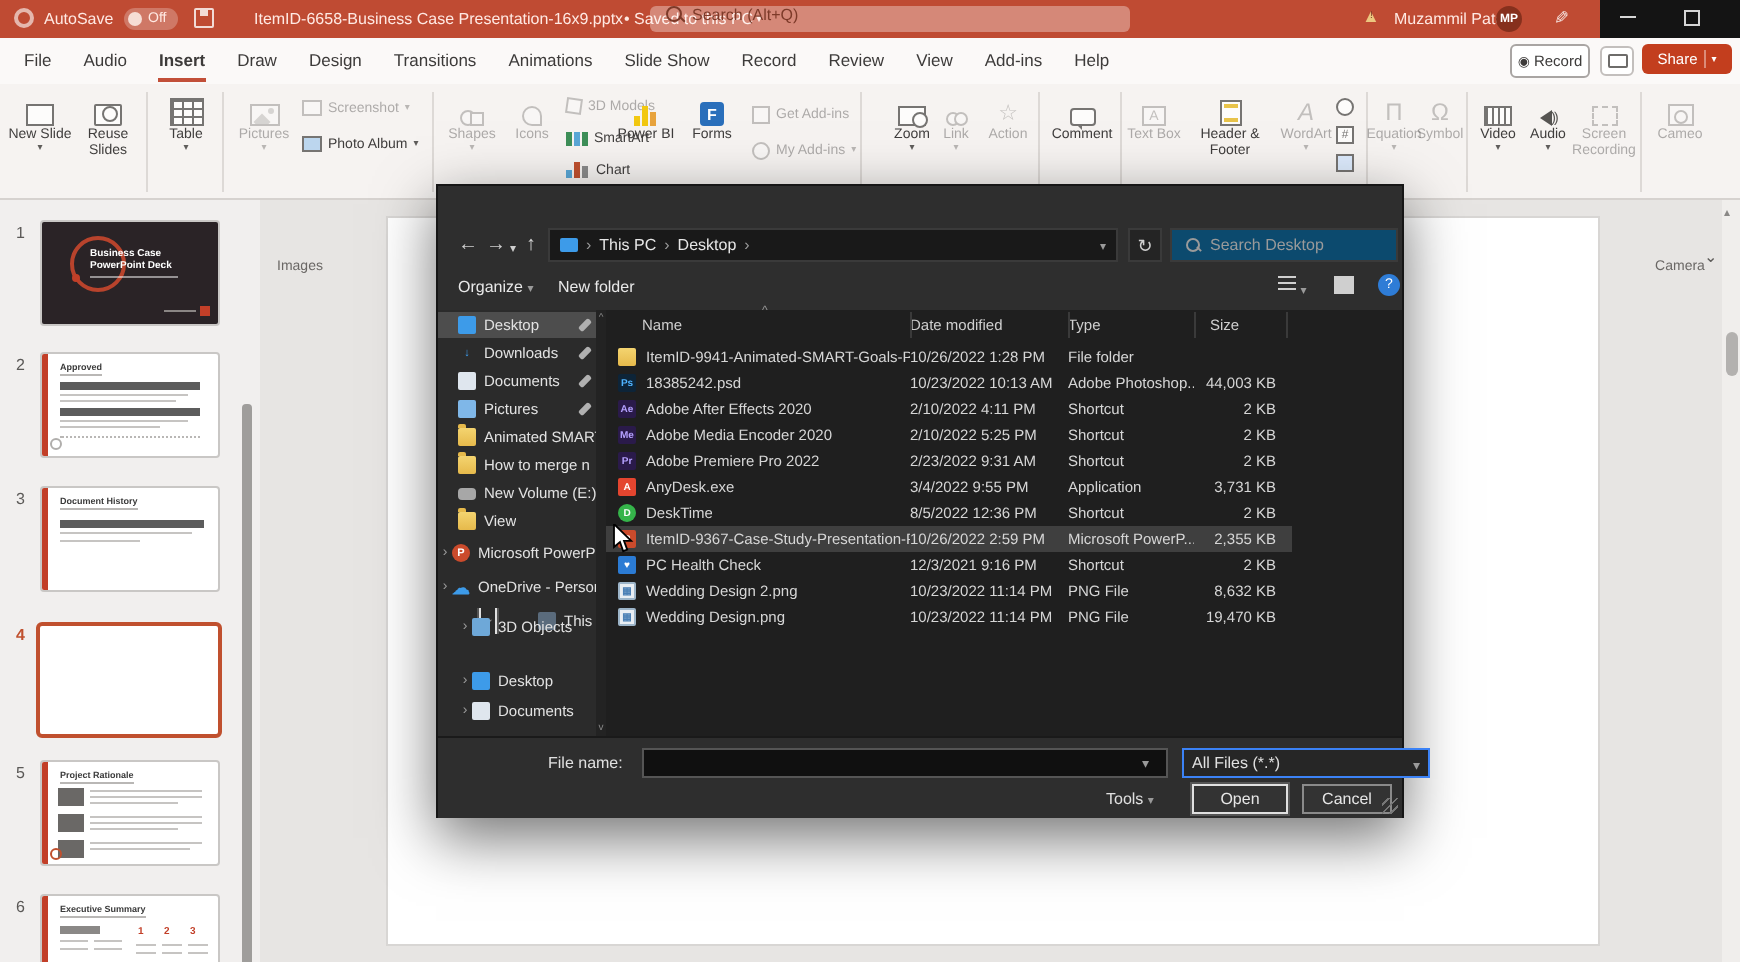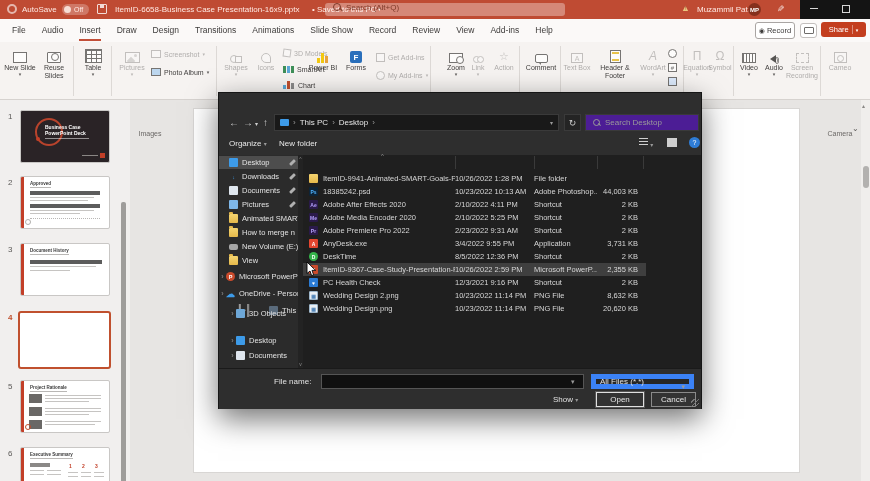--- a/index.html
+++ b/index.html
@@ -25,21 +25,21 @@
   .avatar{position:absolute;left:748px;top:3px;width:13px;height:13px;border-radius:50%;background:#86301d;
           color:#fff;font-size:6px;display:flex;align-items:center;justify-content:center;font-weight:bold;}
   .pen{position:absolute;left:777px;top:4px;font-size:9px;color:rgba(255,255,255,.85);transform:scaleX(-1);}
   .winctl{position:absolute;left:800px;top:0;width:70px;height:19px;background:#141414;color:#d6d6d6;}
   .winctl .mini{position:absolute;left:10px;top:8px;width:8px;height:1px;background:#d6d6d6;}
   .winctl .rest{position:absolute;left:42px;top:5px;width:8px;height:8px;border:1px solid #d6d6d6;box-sizing:border-box;}
   
   .tabsrow{position:absolute;left:0;top:19px;width:870px;height:23px;background:#fbf9f8;}
   .tabs{position:absolute;left:4px;top:0;height:23px;display:flex;align-items:center;}
   .tab{padding:0 8px;font-size:8.5px;color:#3d3b3a;height:23px;line-height:23px;position:relative;}
-  .tab.active{font-weight:normal;}
+  .tab.active{font-weight:bold;}
   .tab.active:after{content:"";position:absolute;left:8px;right:8px;bottom:1px;height:2px;background:#c24f38;}
   .recbtn{position:absolute;left:755px;top:3px;width:38px;height:15px;border:1px solid #a9a5a3;border-radius:3px;
           background:#fff;font-size:7.5px;color:#3d3b3a;display:flex;align-items:center;justify-content:center;gap:2px;}
   .cmtbtn{position:absolute;left:800px;top:4px;width:15px;height:13px;border:1px solid #c3bfbd;border-radius:3px;background:#fff;}
   .cmtbtn:before{content:"";position:absolute;left:3px;top:3px;width:8px;height:5px;border:1px solid #6e6c6a;border-radius:1px;}
   .sharebtn{position:absolute;left:821px;top:3px;width:45px;height:15px;background:#c33e1e;border-radius:3px;color:#fff;
           font-size:7.5px;display:flex;align-items:center;justify-content:center;gap:3px;}
   
   .ribbon{position:absolute;left:0;top:42px;width:870px;height:58px;background:#f6f3f1;border-bottom:1px solid #d6d2cf;box-sizing:border-box;}
   .rdiv{position:absolute;top:4px;width:1px;height:50px;background:#ddd9d6;}
@@ -76,21 +76,21 @@
   .ppticon{width:10px;height:10px;background:#cb4b2c;border-radius:2px;color:#fff;font-size:6px;font-weight:bold;
           display:flex;align-items:center;justify-content:center;margin:0 6px 0 7px;}
   .dclose{position:absolute;right:8px;top:2px;font-size:10px;color:#cfcfcf;}
   .navico{position:absolute;top:24px;font-size:10px;color:#cfcfcf;}
   .crumbbox{position:absolute;left:55px;top:21px;width:285px;height:17px;background:#191919;border:1px solid #3a3a3a;
           box-sizing:border-box;display:flex;align-items:center;color:#e6e6e6;}
   .crumbbox .sep{color:#9a9a9a;margin:0 4px;font-size:8px;}
   .foldmini{width:9px;height:7px;background:#3d9be9;border-radius:1px;margin-left:5px;flex:none;}
   .refbtn{position:absolute;left:345px;top:21px;width:17px;height:17px;border:1px solid #3a3a3a;box-sizing:border-box;
           display:flex;align-items:center;justify-content:center;color:#cfcfcf;font-size:9px;background:#242424;}
-  .dsearch{position:absolute;left:366px;top:21px;width:114px;height:17px;background:#4c1d95;border:1px solid #3a3a3a;
+  .dsearch{position:absolute;left:366px;top:21px;width:114px;height:17px;background:#0c4a6e;border:1px solid #3a3a3a;
           box-sizing:border-box;display:flex;align-items:center;color:#9a9a9a;}
   .dmag{width:5px;height:5px;border:1px solid #9a9a9a;border-radius:50%;position:relative;margin:0 5px 0 7px;flex:none;}
   .dmag:after{content:"";position:absolute;left:4px;top:4px;width:3px;height:1px;background:#9a9a9a;transform:rotate(45deg);}
   .dtool{position:absolute;top:46px;font-size:8px;color:#e8e8e8;}
   .helpbtn{position:absolute;left:470px;top:44px;width:11px;height:11px;border-radius:50%;background:#2e7cd6;color:#fff;
           font-size:7px;display:flex;align-items:center;justify-content:center;}
   .dbody{position:absolute;left:0;top:62px;width:482px;height:213px;background:#1f1f1f;}
   .dsidebar{position:absolute;left:0;top:0;width:83px;height:213px;background:#2b2b2b;}
   .sitem{position:absolute;left:0;width:79px;height:13px;display:flex;align-items:center;color:#e2e2e2;font-size:7.5px;white-space:nowrap;overflow:hidden;}
   .sitem .lab{overflow:hidden;text-overflow:clip;white-space:nowrap;}
@@ -118,21 +118,21 @@
   .fi-any{background:#e4452f;color:#fff;}
   .fi-dt{background:#35b44a;color:#fff;border-radius:50%;}
   .fi-ppt{background:#cb4b2c;color:#fff;}
   .fi-pc{background:#2b7bd4;color:#fff;}
   .fi-png{background:#e9eef3;color:#4a7fb5;border:1px solid #9db5c9;box-sizing:border-box;}
   .preview{position:absolute;left:428px;top:0;width:54px;height:213px;border-left:1px solid #3a3a3a;
            display:flex;flex-direction:column;align-items:center;justify-content:center;color:#cfcfcf;font-size:7.5px;background:#222;}
   .dfoot{position:absolute;left:0;top:275px;width:482px;height:40px;background:#2e2e2e;border-top:1px solid #1a1a1a;}
   .fninput{position:absolute;left:102px;top:5px;width:263px;height:15px;background:#101010;border:1px solid #555;
            box-sizing:border-box;color:#e0e0e0;font-size:8px;padding:0 14px 0 4px;font-family:"Liberation Sans",sans-serif;}
-  .ftype{position:absolute;left:372px;top:5px;width:103px;height:15px;background:#262626;border:5px solid #3b82f6;
+  .ftype{position:absolute;left:372px;top:5px;width:124px;height:15px;background:#262626;border:1px solid #3b82f6;
          box-sizing:border-box;display:flex;align-items:center;color:#e0e0e0;padding-left:4px;}
   .ddcaret{position:absolute;right:4px;top:4px;color:#9a9a9a;font-size:7px;}
   .dbtn{position:absolute;top:23px;height:15px;display:flex;align-items:center;justify-content:center;
         background:#333;color:#e6e6e6;font-size:8px;box-sizing:border-box;}
   .open{left:377px;width:48px;border:1px solid #e0e0e0;box-shadow:0 0 0 1px #555;}
   .cancel{left:432px;width:45px;border:1px solid #8a8a8a;}
   .grip{position:absolute;right:2px;bottom:2px;width:8px;height:8px;
         background:repeating-linear-gradient(135deg,transparent 0 2px,#777 2px 3px);}
   .cursor{position:absolute;left:306px;top:262px;z-index:99;}
 </style>
@@ -142,21 +142,21 @@
 <div id="root">
 
   <div class="titlebar">
     <span class="appdot"></span>
     <span class="tb-txt" style="left:22px">AutoSave</span>
     <span class="toggle">
       <span class="knob"></span>
       <span class="st">Off</span>
     </span>
     <span class="floppy"></span>
-    <span class="tb-txt" style="left:115px">ItemID-6658-Business Case Presentation-16x9.pptx</span>
+    <span class="tb-txt" style="left:127px">ItemID-6658-Business Case Presentation-16x9.pptx</span>
     <span class="tb-txt" style="left:312px">•</span>
 
     <span class="tb-txt" style="left:317px">Saved to this PC</span>
     <span class="tb-txt" style="left:378px;font-size:6px">▾</span>
     <span class="searchpill">
       <span class="mag"></span>
       <span>Search (Alt+Q)</span>
     </span>
     <span class="warn">▲<span style="position:absolute;left:4px;top:2px;font-size:5px;color:#7d3a29">!</span></span>
     <span class="tb-txt" style="left:697px">Muzammil Patel</span>
@@ -598,20 +598,26 @@
           <span class="exp" style="margin-left:10px">›</span>
           <span class="sic" style="background:#dfe6ee"></span>
           <span class="lab">Documents</span>
         </div>
       </div>
       <div class="sscroll">
           <span style="position:absolute;top:1px;left:0;width:5px">^</span>
           <span style="position:absolute;bottom:1px;left:0;width:5px">v</span>
         </div>
 
+      <div class="cols">
+        <span style="padding-left:18px">Name</span>
+        <span>Date modified</span>
+        <span>Type</span>
+        <span style="padding-left:8px">Size</span>
+      </div>
       <span style="position:absolute;left:162px;top:-2px;color:#9a9a9a;font-size:6px">^</span>
       <span class="colsep" style="left:236px"></span>
         <span class="colsep" style="left:315px"></span>
       <span class="colsep" style="left:378px"></span>
         <span class="colsep" style="left:424px"></span>
 
       <div class="frow" style="top:17px">
         <span class="fnamecell">
             <span class="fic fi-folder"></span>
             <span class="fcell">ItemID-9941-Animated-SMART-Goals-Pl...</span>
@@ -701,36 +707,36 @@
           <span class="fcell">PNG File</span>
           <span class="fcell fsizecell">8,632 KB</span>
       </div>
       <div class="frow" style="top:147px">
         <span class="fnamecell">
             <span class="fic fi-png">▦</span>
             <span class="fcell">Wedding Design.png</span>
           </span>
         <span class="fcell">10/23/2022 11:14 PM</span>
           <span class="fcell">PNG File</span>
-          <span class="fcell fsizecell">20,620 KB</span>
+          <span class="fcell fsizecell">19,470 KB</span>
       </div>
 
     </div>
 
     <div class="dfoot">
       <span style="position:absolute;left:55px;top:8px;color:#e0e0e0">File name:</span>
       <span style="position:relative">
         <input class="fninput" value="" style="">
         <span class="ddcaret" style="left:352px;top:9px">▾</span>
       </span>
       <span class="ftype">
         <span>All Files (*.*)</span>
         <span class="ddcaret">▾</span>
       </span>
-      <span style="position:absolute;left:334px;top:26px;color:#e0e0e0"><span>Show</span> <span style="font-size:6px;color:#9a9a9a">▾</span></span>
+      <span style="position:absolute;left:334px;top:26px;color:#e0e0e0"><span>Tools</span> <span style="font-size:6px;color:#9a9a9a">▾</span></span>
       <span class="dbtn open">Open</span>
       <span class="dbtn cancel">Cancel</span>
       <span class="grip"></span>
     </div>
   </div>
 
   <svg class="cursor" width="11" height="15" viewBox="0 0 11 15">
     <polygon points="1,0 1,11.5 4,9 5.6,13.6 7.6,12.8 6,8.4 9.6,8.4" fill="#ffffff" stroke="#000000" stroke-width="0.9"></polygon>
   </svg>
 </div>

